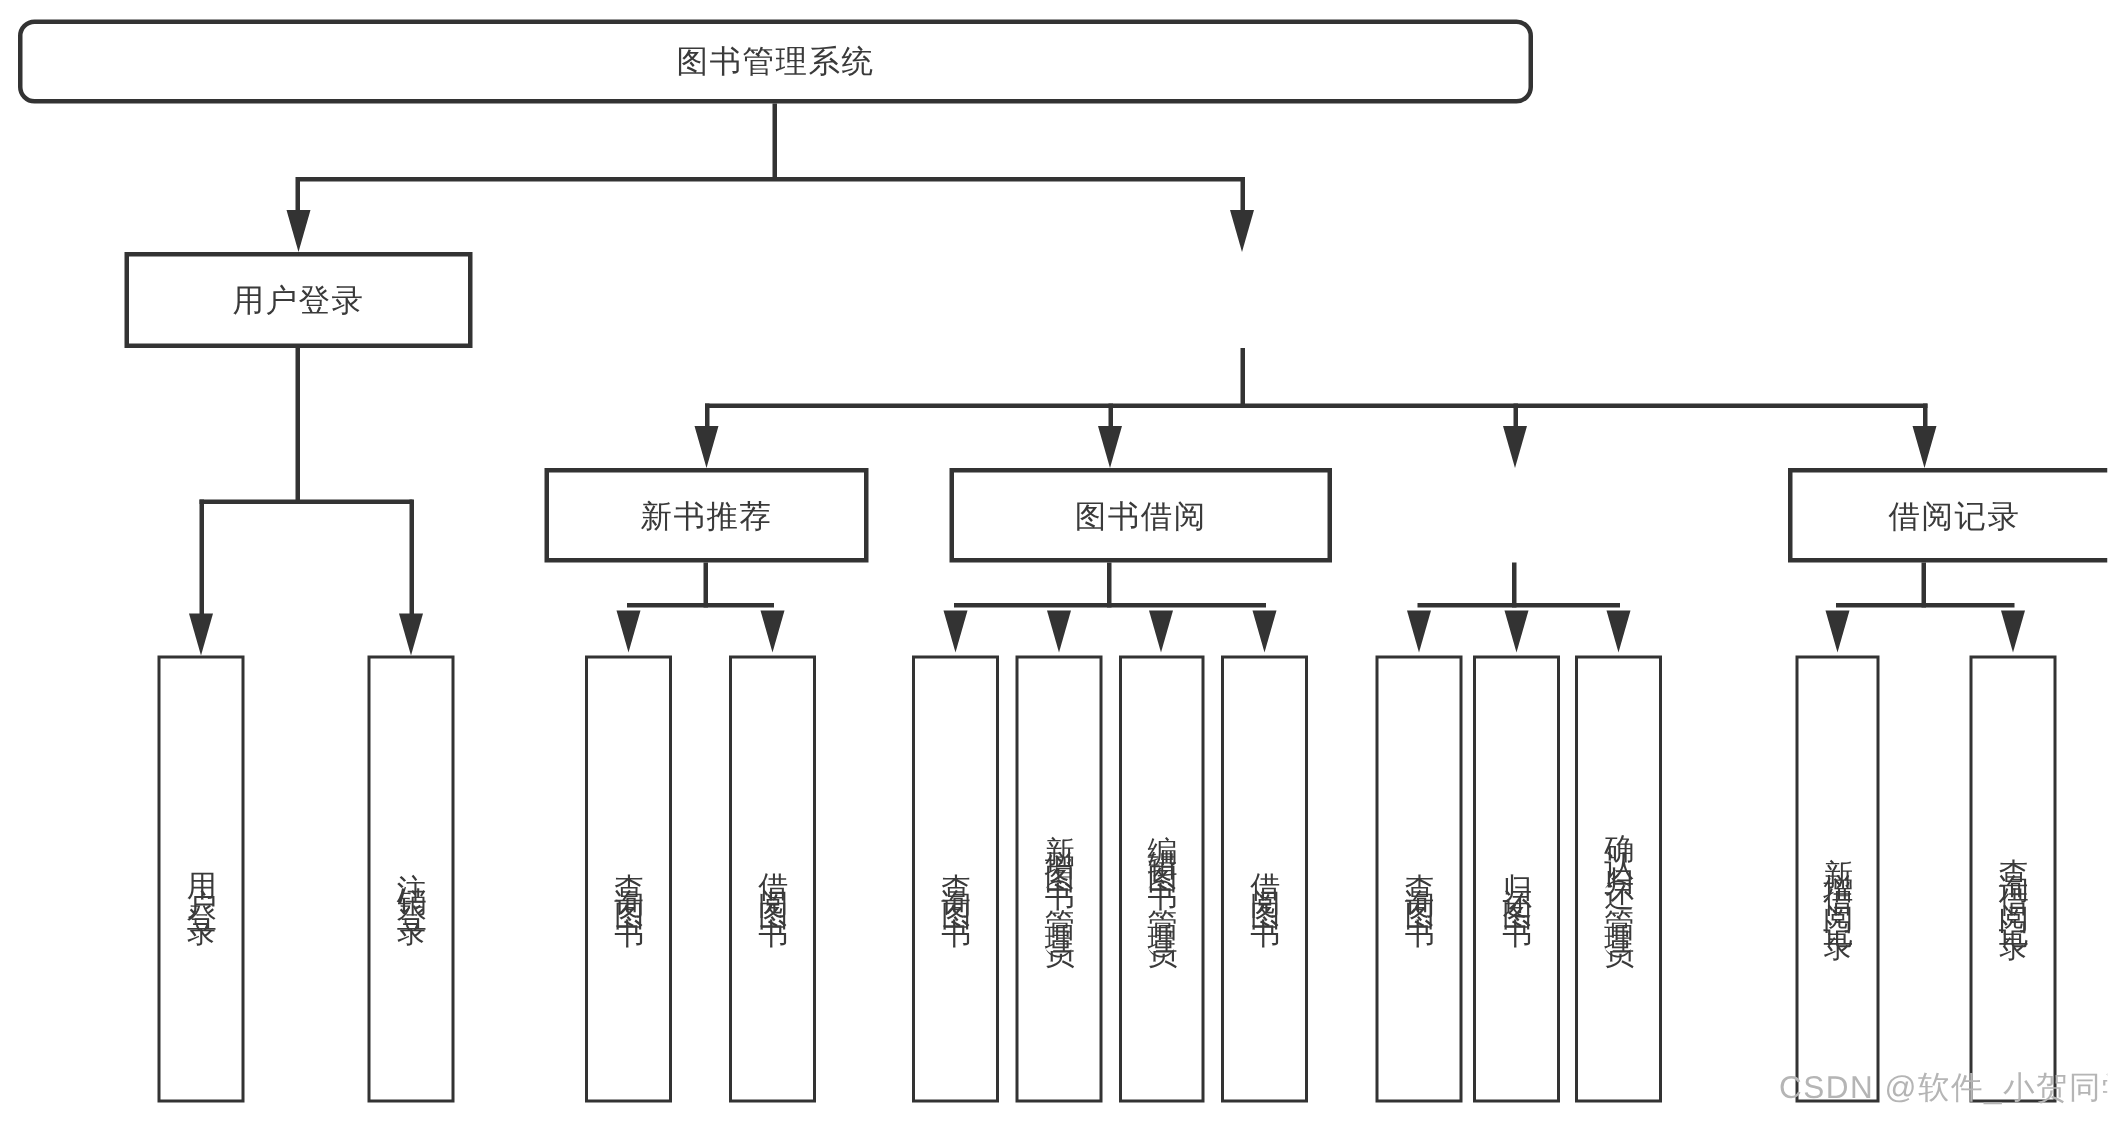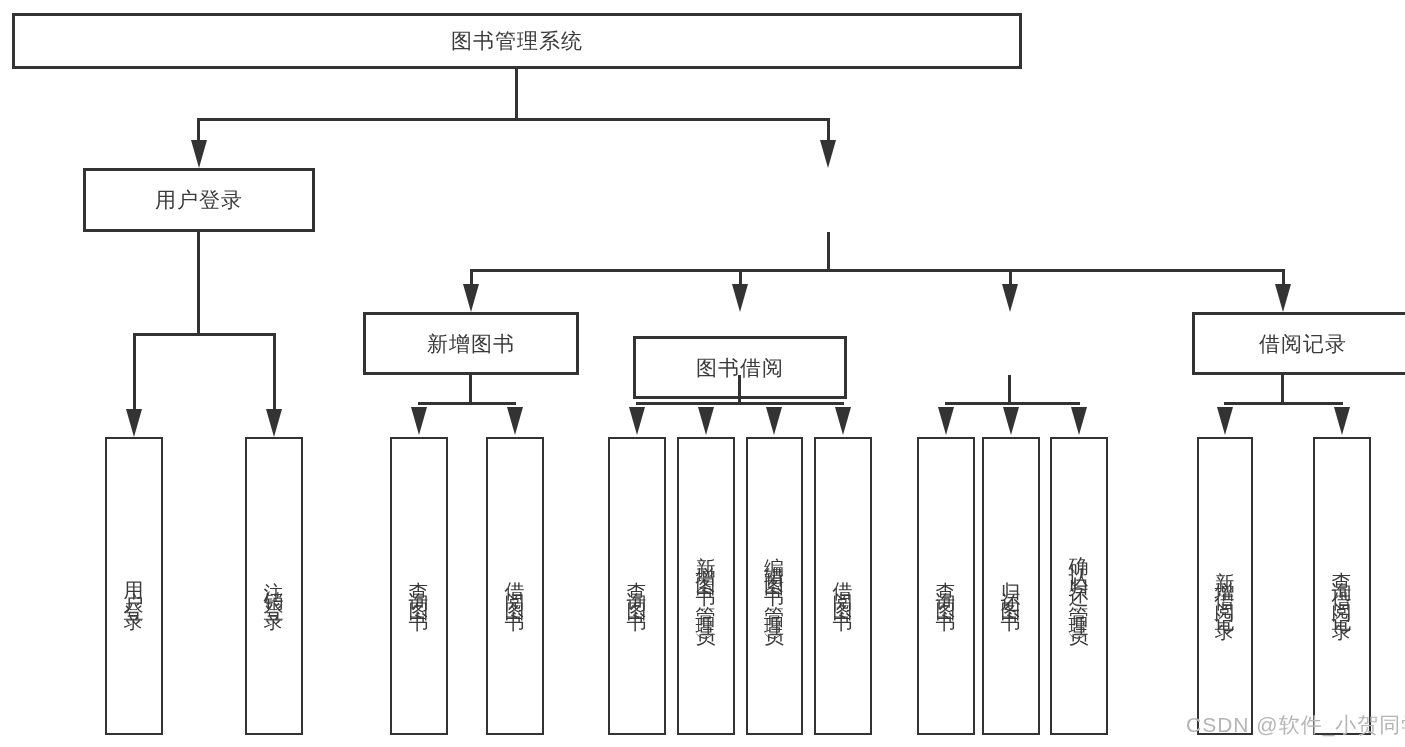--- a/index.html
+++ b/index.html
@@ -56,21 +56,21 @@
     letter-spacing:1px;
     white-space:nowrap;
     z-index:10;
   }
 </style>
 </head>
 <body>
 
 <div class="canvas">
 
-  <div class="box" style="left:12px;top:13px;width:1010px;height:56px;">图书管理系统</div>
+  <div class="box" style="left:12px;top:13px;width:1010px;height:56px;border-radius:11px;">图书管理系统</div>
 
   <div class="vline" style="left:515px;top:69px;height:50px;"></div>
   <div class="hline" style="left:198px;top:118px;width:632px;"></div>
   <div class="vline" style="left:197px;top:118px;height:25px;"></div>
   <div class="vline" style="left:827px;top:118px;height:25px;"></div>
   <div class="arrow" style="left:191px;top:140px;"></div>
   <div class="arrow" style="left:820px;top:140px;"></div>
 
   <div class="box" style="left:83px;top:168px;width:232px;height:64px;">用户登录</div>
 
@@ -78,22 +78,22 @@
   <div class="hline" style="left:470px;top:269px;width:815px;"></div>
   <div class="vline" style="left:470px;top:269px;height:18px;"></div>
   <div class="vline" style="left:739px;top:269px;height:18px;"></div>
   <div class="vline" style="left:1009px;top:269px;height:18px;"></div>
   <div class="vline" style="left:1282px;top:269px;height:18px;"></div>
   <div class="arrow" style="left:463px;top:284px;"></div>
   <div class="arrow" style="left:732px;top:284px;"></div>
   <div class="arrow" style="left:1002px;top:284px;"></div>
   <div class="arrow" style="left:1275px;top:284px;"></div>
 
-  <div class="box" style="left:363px;top:312px;width:216px;height:63px;">新增图书</div>
-  <div class="box" style="left:633px;top:312px;width:214px;height:63px;margin-top:24px;">图书借阅</div>
+  <div class="box" style="left:363px;top:312px;width:216px;height:63px;">新书推荐</div>
+  <div class="box" style="left:633px;top:312px;width:255px;height:63px;">图书借阅</div>
   <div class="box" style="left:1172px;top:312px;width:222px;height:63px;margin-left:20px;">借阅记录</div>
 
   <div class="vline" style="left:197px;top:232px;height:104px;"></div>
   <div class="hline" style="left:133px;top:333px;width:142px;"></div>
   <div class="vline" style="left:133px;top:333px;height:78px;"></div>
   <div class="vline" style="left:273px;top:333px;height:78px;"></div>
   <div class="arrow" style="left:126px;top:409px;"></div>
   <div class="arrow" style="left:266px;top:409px;"></div>
 
   <div class="vline" style="left:469px;top:375px;height:30px;"></div>

